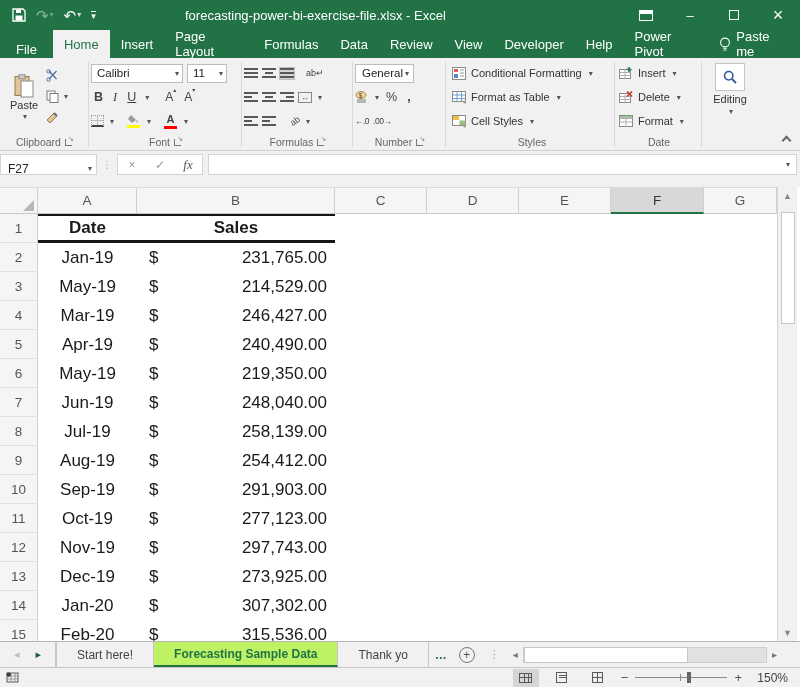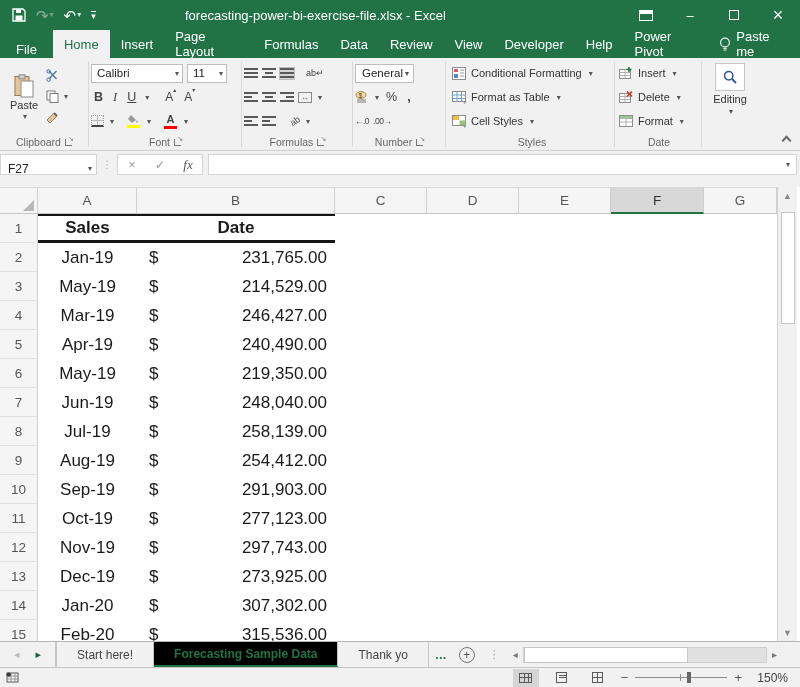--- a/index.html
+++ b/index.html
@@ -129,21 +129,21 @@
   .varrow { height:17px; display:flex; align-items:center; justify-content:center; color:#888; font-size:9px; width:100%; }
   .vthumb { width:14px; height:112px; background:#fff; border:1px solid #c6c6c6; margin-top:8px; }
 
   
   .sheetbar { height:26px; background:#f1f1f1; border-top:1px solid #b5b5b5; display:flex; align-items:stretch; flex:0 0 26px; font-size:12px; position:relative; }
   .navarrows { display:flex; align-items:center; gap:16px; padding:0 14px 0 14px; border-right:1px solid #c6c6c6; }
   .nav-dis { color:#bdbdbd; font-size:11px; }
   .nav-en { color:#1e5c38; font-size:11px; }
   .stab { display:flex; align-items:center; padding:0 20px; color:#444; border-right:1px solid #c6c6c6; background:transparent; }
   .stab:first-of-type { border-left:1px solid #c6c6c6; }
-  .stab.active { background:#000000; color:#217346; font-weight:bold; border-bottom:2px solid #217346; }
+  .stab.active { background:#bef264; color:#217346; font-weight:bold; border-bottom:2px solid #217346; }
   .more { display:flex; align-items:center; color:#217346; font-weight:bold; padding:0 6px; }
   .addsheet { display:flex; align-items:center; padding:0 6px; }
   .pluscirc { width:16px; height:16px; border:1px solid #767676; border-radius:50%; color:#555; display:flex; align-items:center; justify-content:center; font-size:12px; line-height:1; }
   .sdots { display:flex; align-items:center; color:#999; padding:0 8px; font-size:11px; }
   .hscroll { display:flex; align-items:center; flex:1; margin-right:18px; }
   .harrow { color:#777; font-size:10px; padding:0 5px; }
   .htrack { flex:1; height:16px; background:#e1e1e1; border:1px solid #cfcfcf; position:relative; }
   .hthumb { position:absolute; left:0; top:-1px; height:16px; width:68%; background:#fff; border:1px solid #c6c6c6; }
 
   
@@ -495,22 +495,22 @@
         <div class="ch">B</div>
         <div class="ch">C</div>
         <div class="ch">D</div>
         <div class="ch">E</div>
         <div class="ch sel">F</div>
         <div class="ch">G</div>
       </div>
     <div class="gridrows">
       <div class="grow hrow">
         <div class="rn">1</div>
+        <div class="cell ca">Date</div>
         <div class="cell cb">Sales</div>
-        <div class="cell ca">Date</div>
         <div class="cell"></div>
         <div class="cell"></div>
         <div class="cell"></div>
         <div class="cell"></div>
         <div class="cell"></div>
       </div>
     <div class="grow">
           <div class="rn">2</div>
           <div class="cell ca">Jan-19</div>
           <div class="cell cb">

